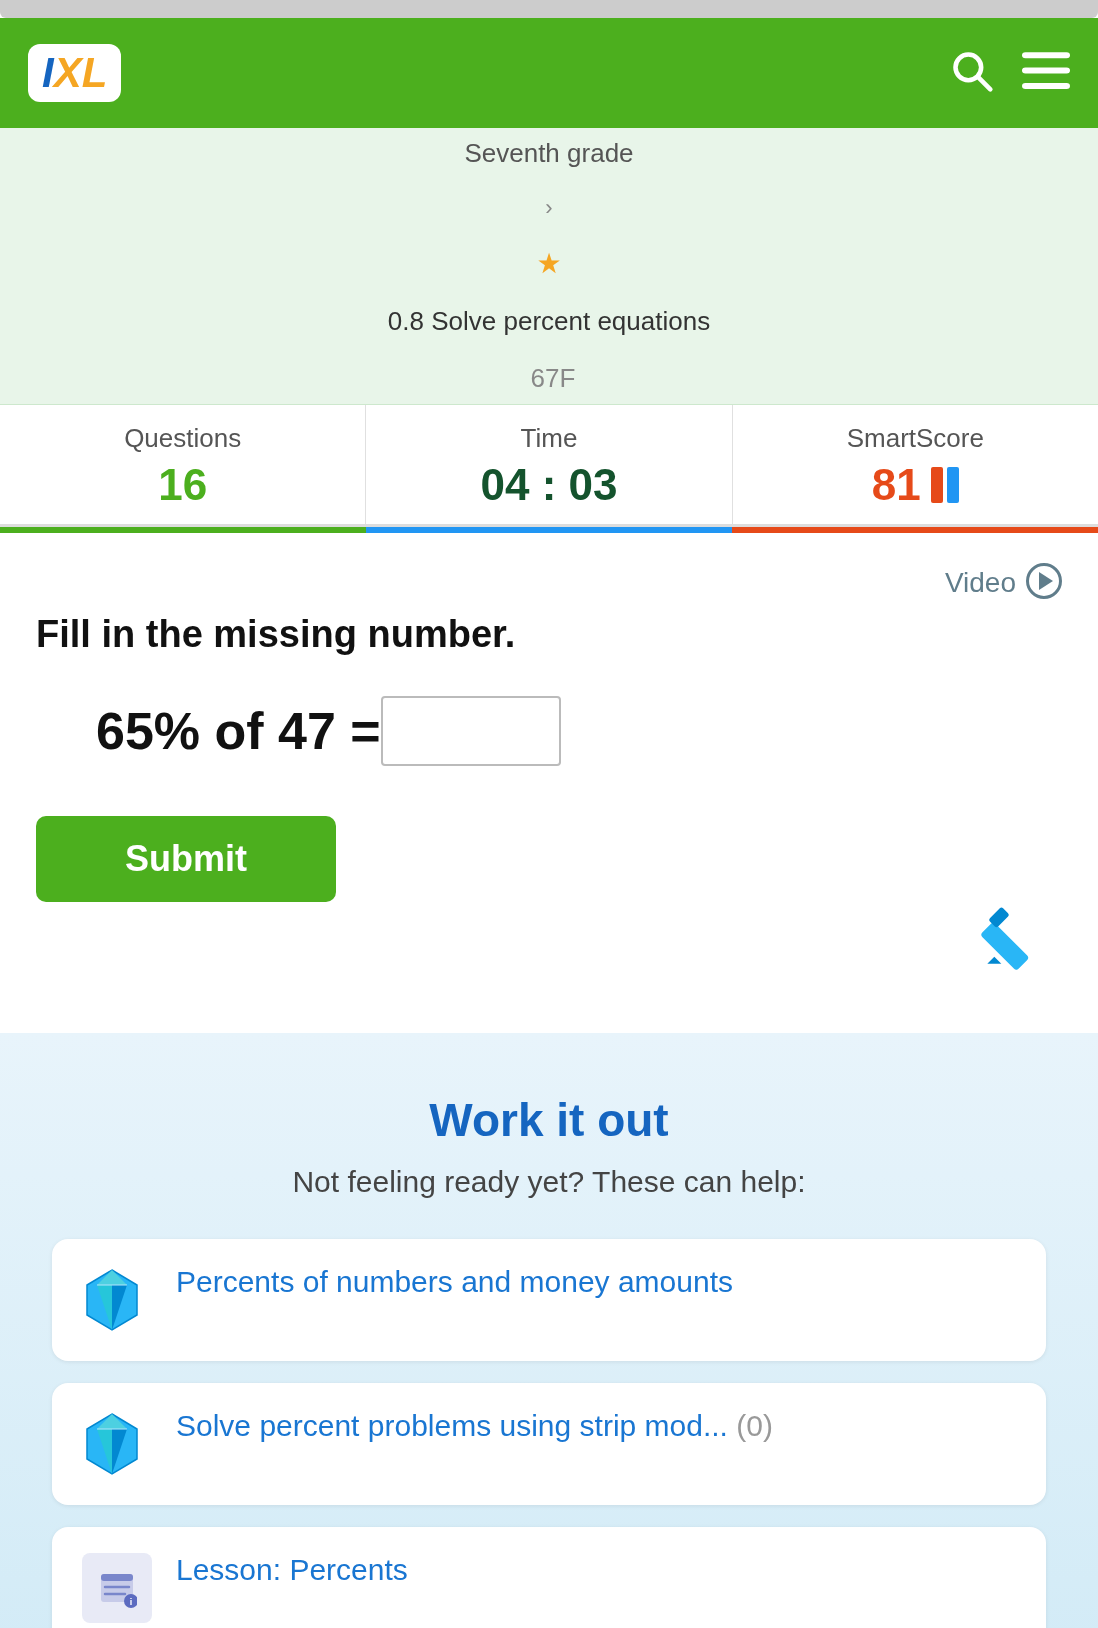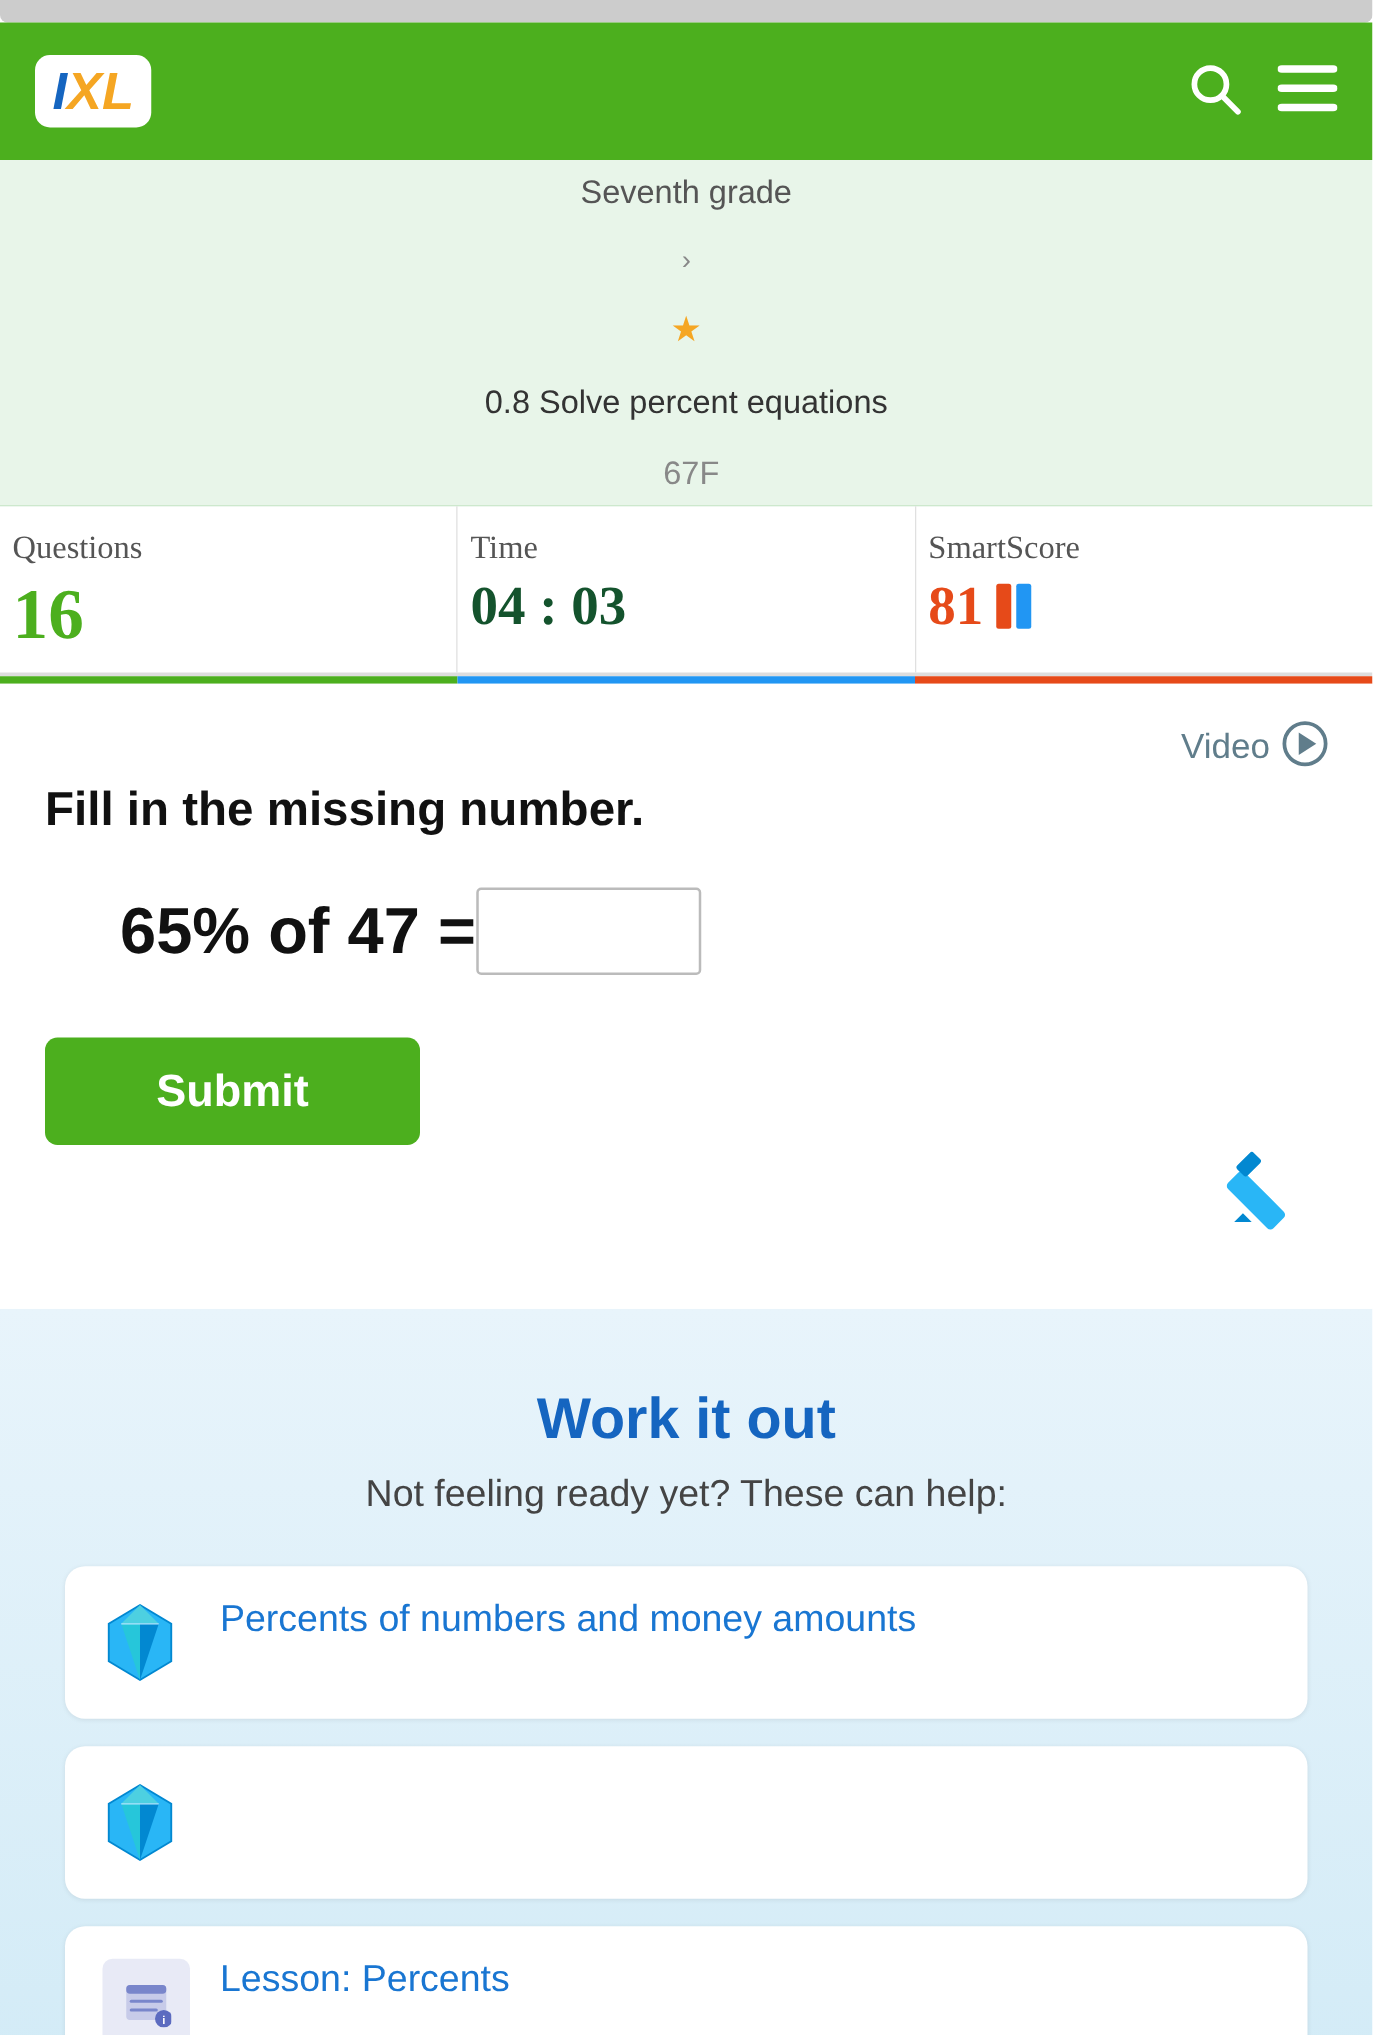--- a/index.html
+++ b/index.html
@@ -80,35 +80,34 @@
       margin-left: 8px;
     }
 
     
     .stats-bar {
       display: flex;
       border-bottom: 3px solid #ddd;
     }
     .stat-item {
       flex: 1;
-      text-align: left;
+      text-align: center;
       padding: 18px 10px 14px;
       border-right: 1px solid #e0e0e0;
-      font-family: Liberation Serif, serif;
     }
     .stat-item:last-child { border-right: none; }
     .stat-label {
       font-size: 26px;
       color: #555;
       font-weight: 400;
       display: block;
       margin-bottom: 6px;
     }
     .stat-value-questions {
-      font-size: 57px;
+      font-size: 44px;
       font-weight: 700;
       color: #4caf1e;
     }
     .stat-value-time {
       font-size: 44px;
       font-weight: 700;
       color: #14532d;
     }
     .stat-value-smart {
       font-size: 44px;
@@ -406,20 +405,24 @@
   <div class="resource-card">
     <div class="diamond-icon">
       <svg viewBox="0 0 60 70" width="60" height="70">
         <polygon points="30,5 55,20 55,50 30,65 5,50 5,20" fill="#29b6f6" stroke="#0288d1" stroke-width="1.5"></polygon>
         <polygon points="30,5 45,20 30,20 15,20" fill="#4dd0e1"></polygon>
         <polygon points="30,20 45,20 30,65" fill="#0288d1"></polygon>
         <polygon points="30,20 15,20 30,65" fill="#26c6da"></polygon>
         <line x1="15" y1="20" x2="45" y2="20" stroke="#b3e5fc" stroke-width="1"></line>
       </svg>
     </div>
+    <span class="resource-label">
+      <span>Solve percent problems using strip mod...</span>
+      <span class="resource-count">(0)</span>
+    </span>
   </div>
 
   <div class="resource-card">
     <div class="lesson-icon">
       <svg viewBox="0 0 40 40" width="40" height="40">
         <rect x="4" y="6" width="32" height="28" rx="3" fill="#7986cb" opacity="0.3"></rect>
         <rect x="4" y="6" width="32" height="7" rx="3" fill="#7986cb"></rect>
         <line x1="8" y1="19" x2="32" y2="19" stroke="#7986cb" stroke-width="2.5" stroke-linecap="round"></line>
         <line x1="8" y1="26" x2="28" y2="26" stroke="#7986cb" stroke-width="2.5" stroke-linecap="round"></line>
         <circle cx="34" cy="33" r="7" fill="#5c6bc0"></circle>

